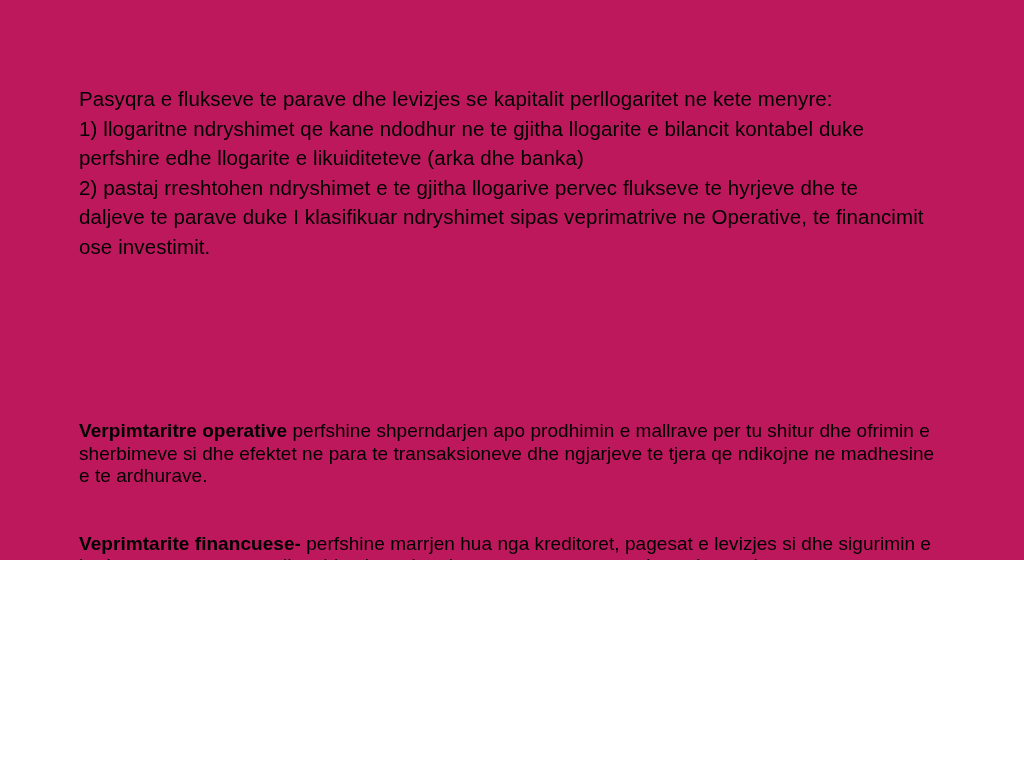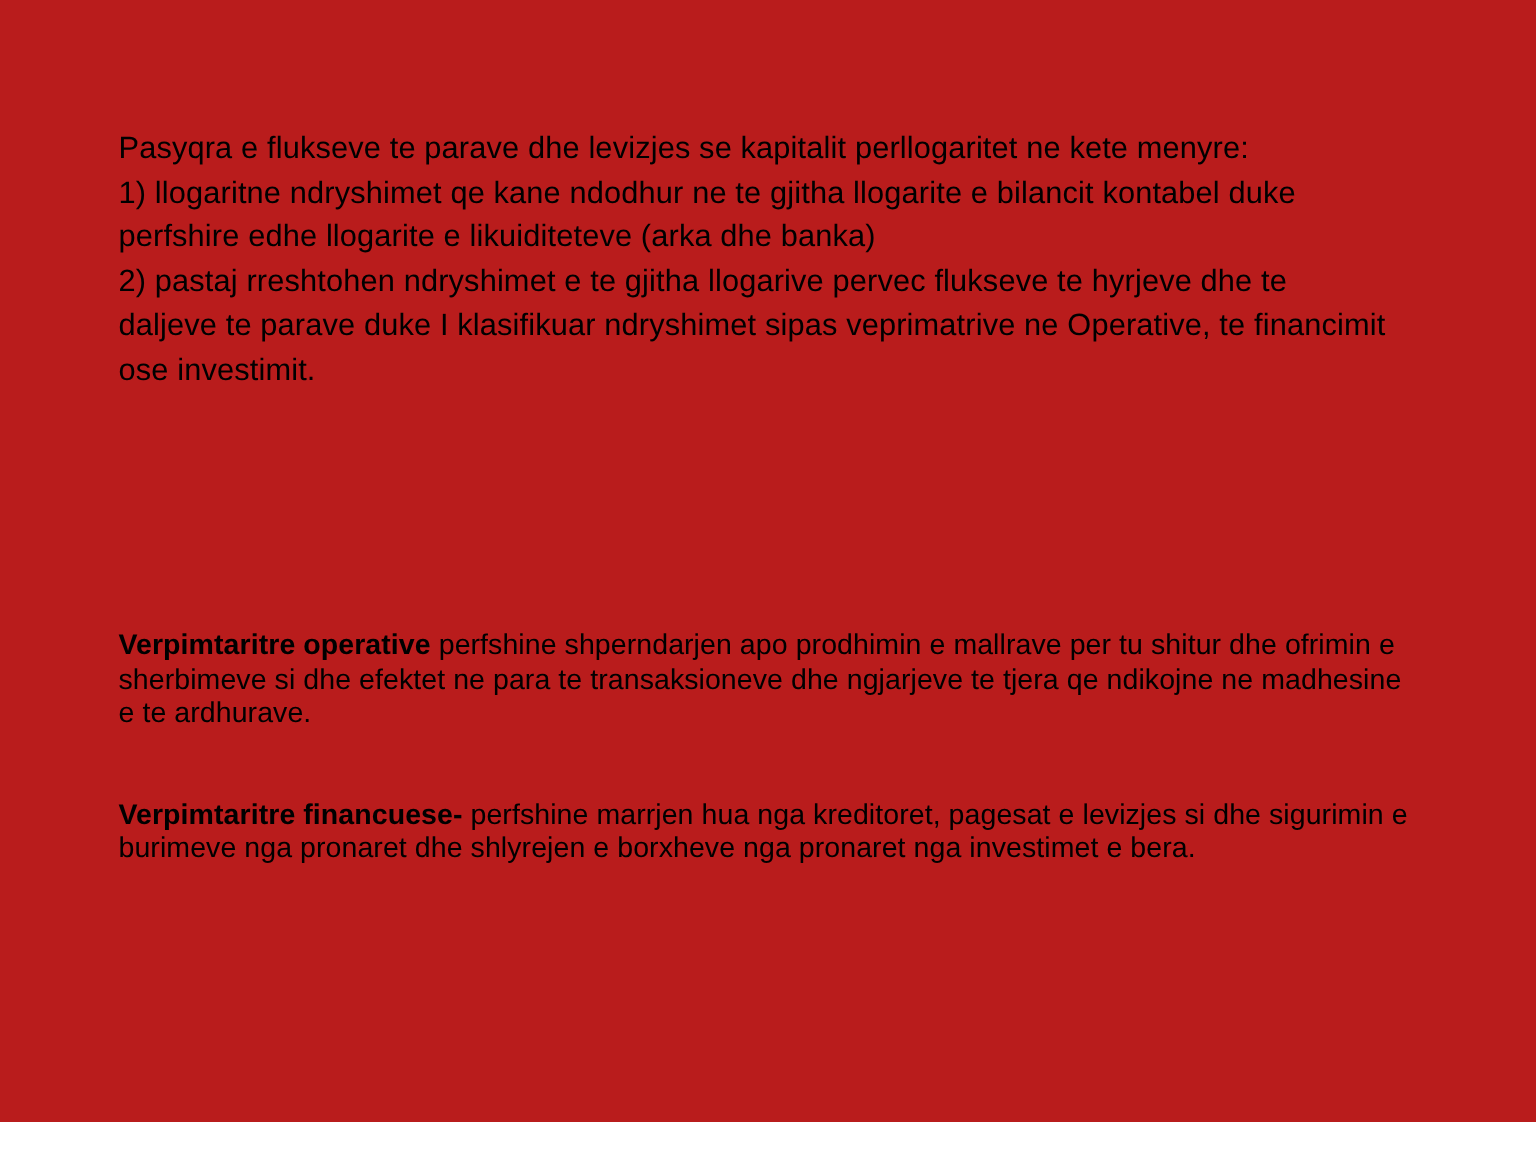--- a/index.html
+++ b/index.html
@@ -4,22 +4,22 @@
 <title>Slide</title>
 <style>
   html, body {
     margin: 0;
     padding: 0;
     background: #ffffff;
   }
   #slide {
     position: relative;
     width: 1024px;
-    height: 748px;
-    background: #b91c1c;
+    height: 560px;
+    background: #be185d;
     overflow: hidden;
     font-family: "Liberation Sans", sans-serif;
     color: #000000;
     -webkit-font-smoothing: antialiased;
   }
 
   
   .block-top {
     position: absolute;
     left: 79px;
@@ -71,17 +71,17 @@
 
   <div class="block-bottom">
 
     <p class="para-sm"><span class="term">Verpimtaritre operative</span><span> perfshine shperndarjen apo prodhimin e mallrave per tu shitur dhe ofrimin e sherbimeve si dhe efektet ne para te transaksioneve dhe ngjarjeve te tjera qe ndikojne ne madhesine e te ardhurave.</span></p>
 
     <div class="gap-sm"></div>
 
 
     <div class="gap-sm"></div>
 
-    <p class="para-sm"><span class="term">Verpimtaritre financuese-</span><span> perfshine marrjen hua nga kreditoret, pagesat e levizjes si dhe sigurimin e burimeve nga pronaret dhe shlyrejen e borxheve nga pronaret nga investimet e bera.</span></p>
+    <p class="para-sm"><span class="term">Veprimtarite financuese-</span><span> perfshine marrjen hua nga kreditoret, pagesat e levizjes si dhe sigurimin e burimeve nga pronaret dhe shlyrejen e borxheve nga pronaret nga investimet e bera.</span></p>
 
   </div>
 
 </div>
 
 </body></html>

